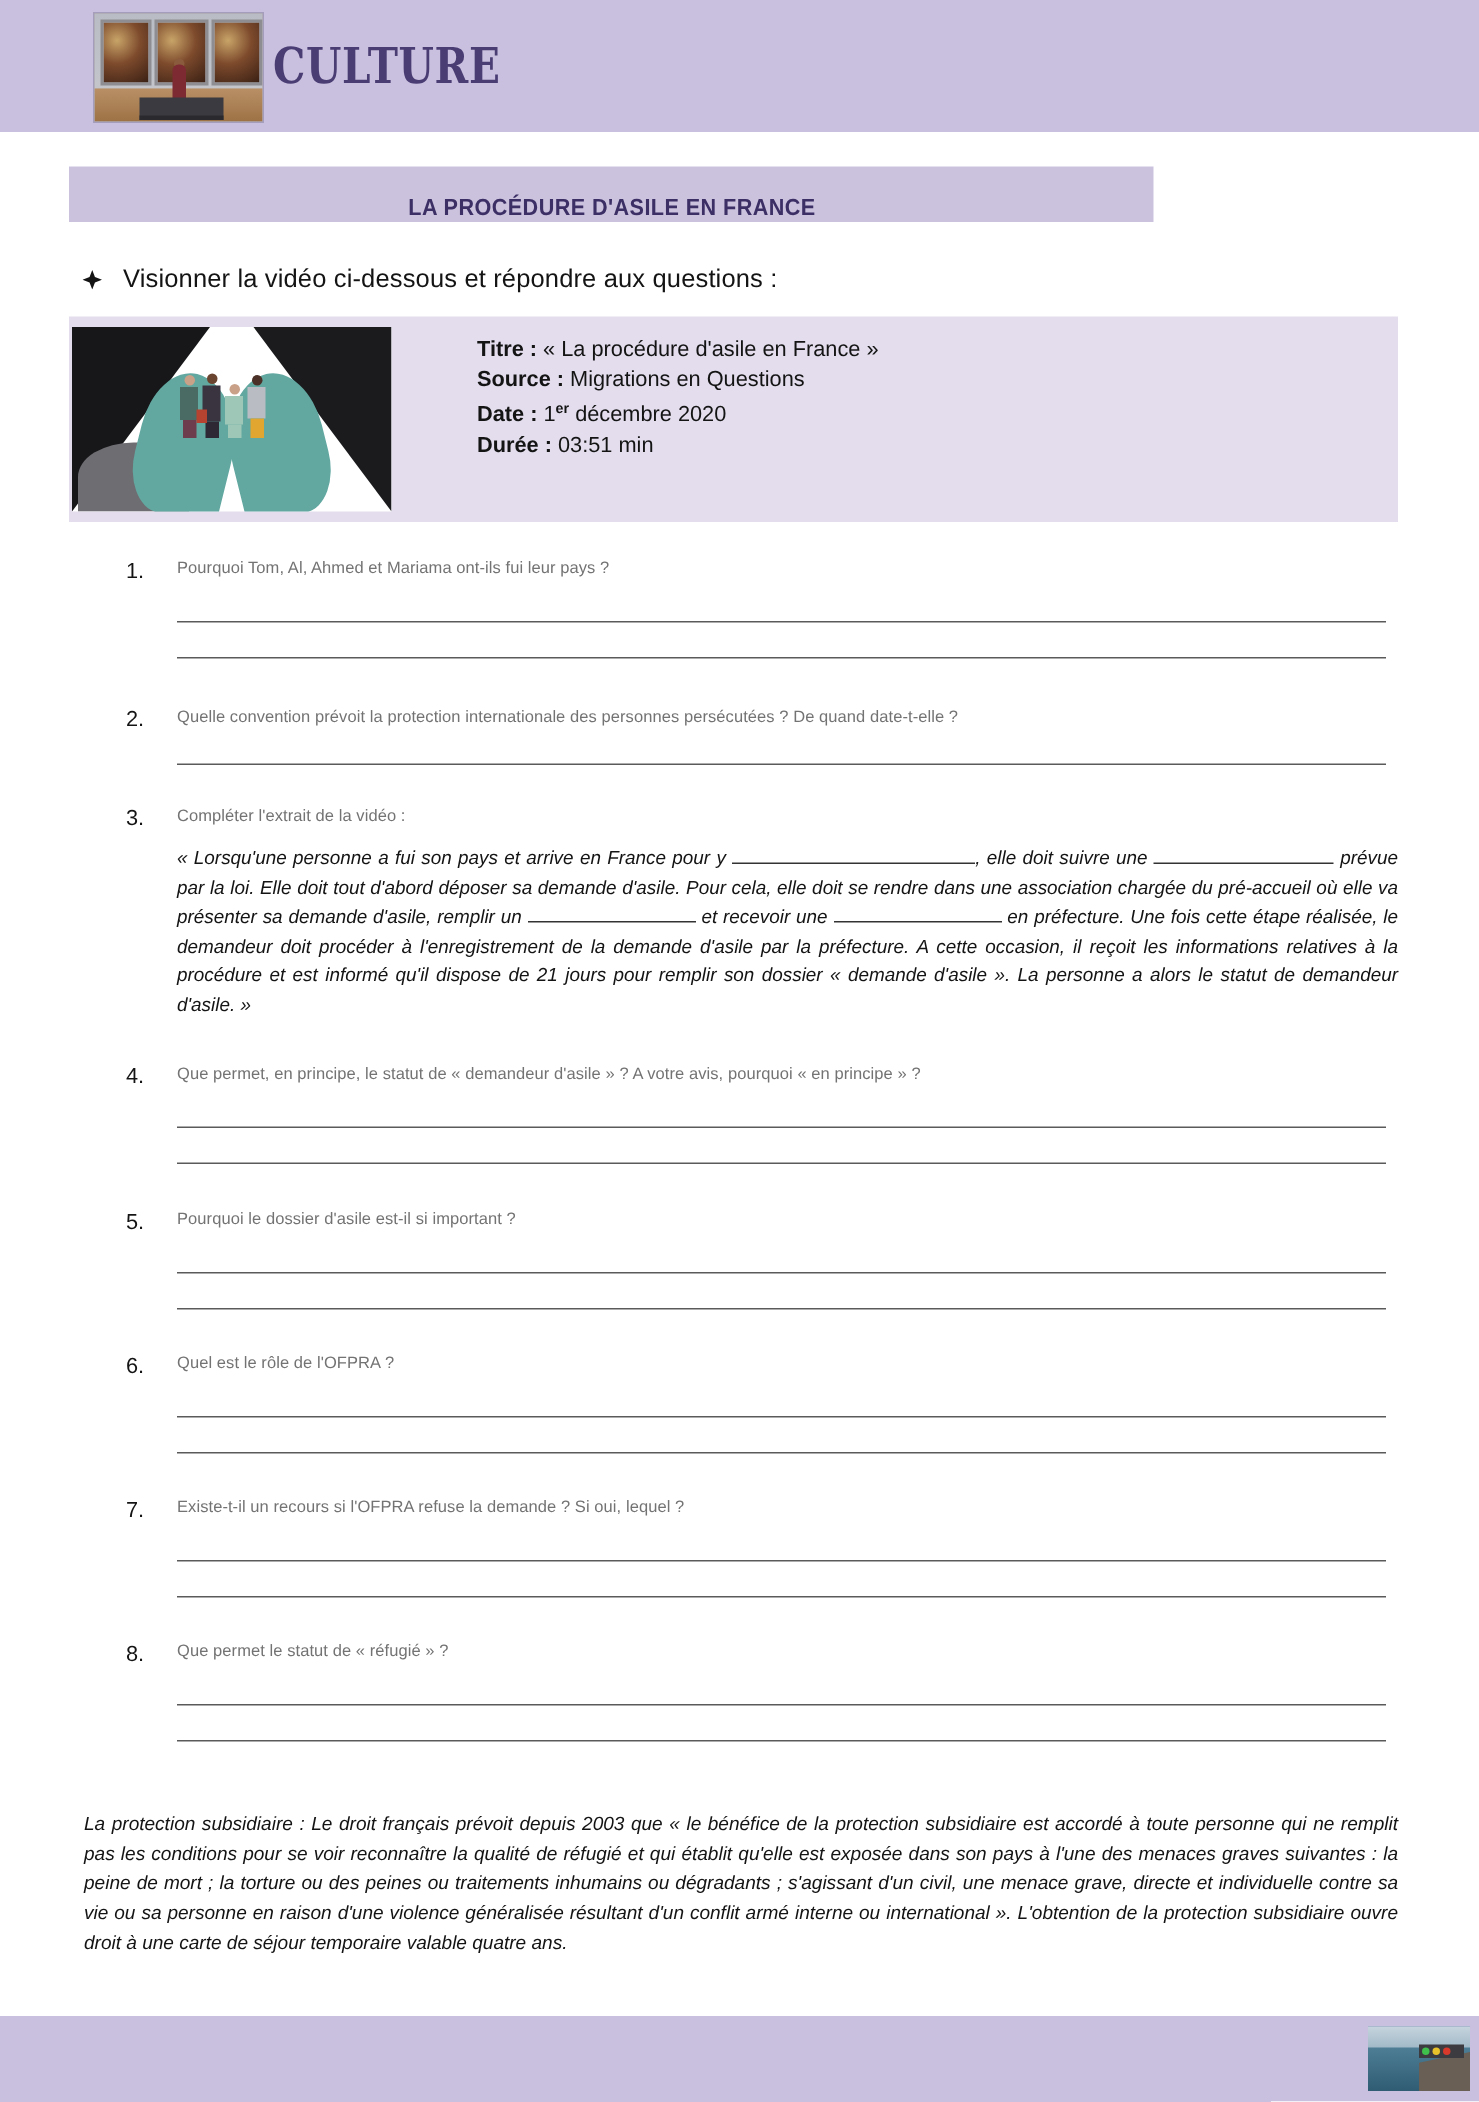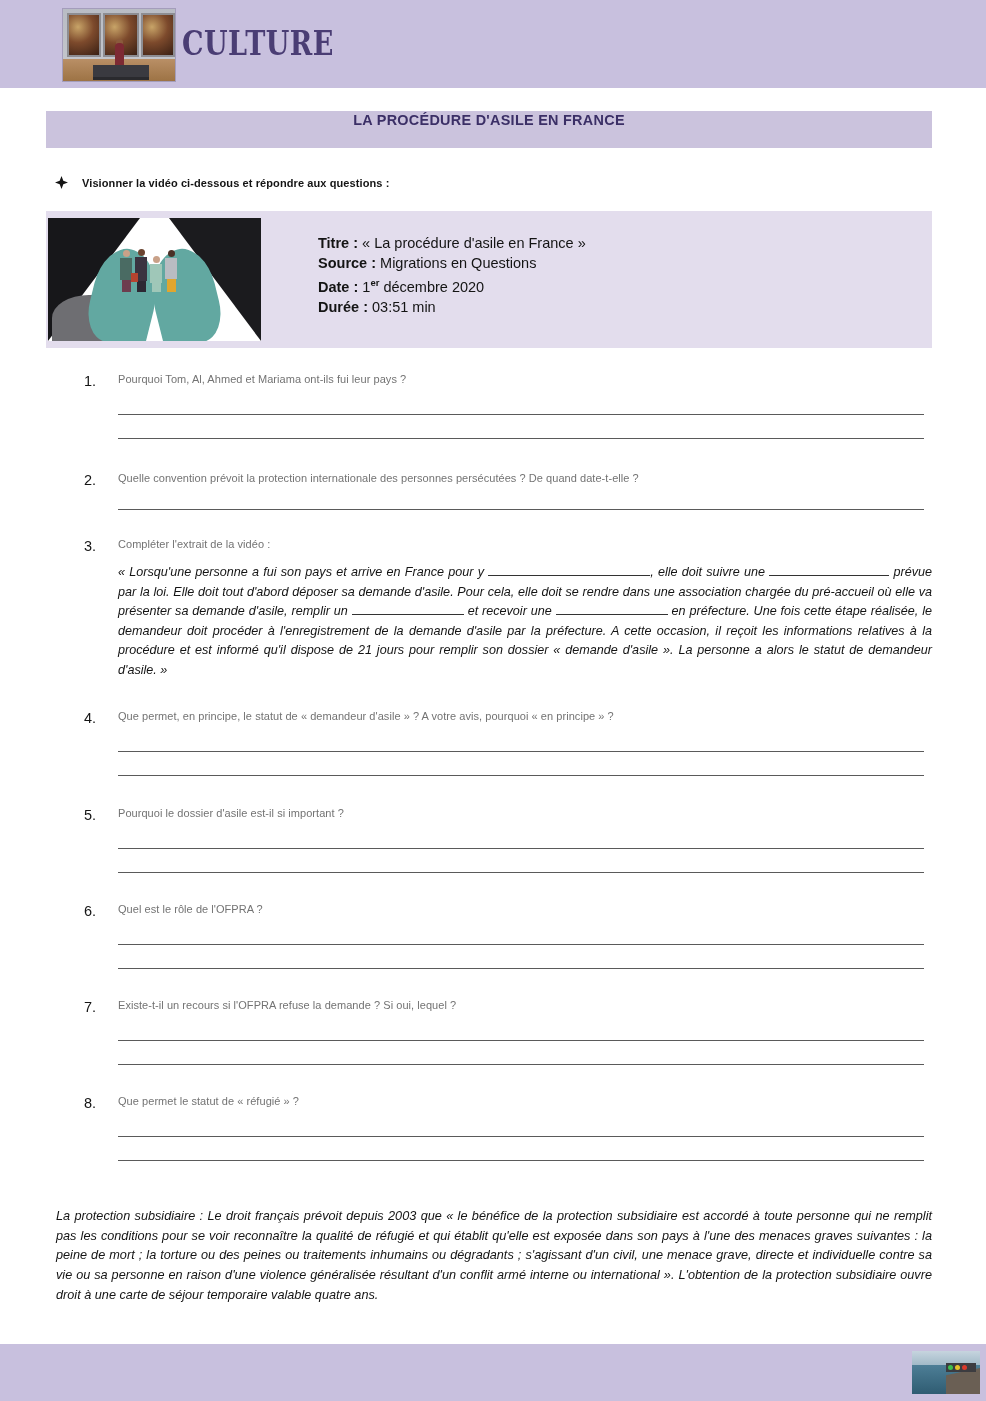--- a/index.html
+++ b/index.html
@@ -75,24 +75,24 @@
     color: #4a3d74;
     transform: scaleX(0.82);
     transform-origin: left center;
     white-space: nowrap;
   }
 
   
   .title-banner {
     position: absolute;
     left: 46px; top: 111px;
-    width: 886px; height: 37px;
+    width: 723px; height: 37px;
     background: #cbc3dd;
     display: flex;
-    align-items: flex-start;
+    align-items: flex-end;
     justify-content: center;
   }
   .title-banner-text {
     font-family: "Liberation Sans", sans-serif;
     font-weight: bold;
     font-size: 15.5px;
     letter-spacing: 0.3px;
     color: #3b2f66;
     transform: scaleX(0.93);
     white-space: nowrap;
@@ -106,22 +106,22 @@
     align-items: center;
     gap: 14px;
   }
   .diamond-bullet {
     width: 13px; height: 13px;
     position: relative;
     flex: none;
   }
   .diamond-bullet svg { display: block; }
   .instruction-text {
-    font-size: 11px;
-    font-weight: bold;
+    font-size: 17px;
+    font-weight: normal;
     color: #141414;
     letter-spacing: 0.1px;
     white-space: nowrap;
   }
 
   
   .video-box {
     position: absolute;
     left: 46px; top: 211px;
     width: 886px; height: 137px;
@@ -190,21 +190,21 @@
   .pr3 .legs { height: 9px; width: 9px; margin: 0 auto; background: #9fc7b8; }
   .pr4 .head { background: #4a3026; } .pr4 .body { height: 21px; background: #b9bcc2; }
   .pr4 .legs { height: 13px; width: 9px; margin: 0 auto; background: #e0a62f; }
   .bag {
     position: absolute; left: -4px; bottom: 10px;
     width: 7px; height: 9px; background: #b5432f;
   }
 
   .video-meta {
     position: absolute;
-    left: 272px; top: 22px;
+    left: 272px; top: 12px;
     font-size: 14.5px;
     line-height: 20px;
     color: #141414;
   }
   .video-meta .lbl { font-weight: bold; }
   .video-link {
     color: #3434cf;
     text-decoration: underline;
     font-size: 14.5px;
   }

